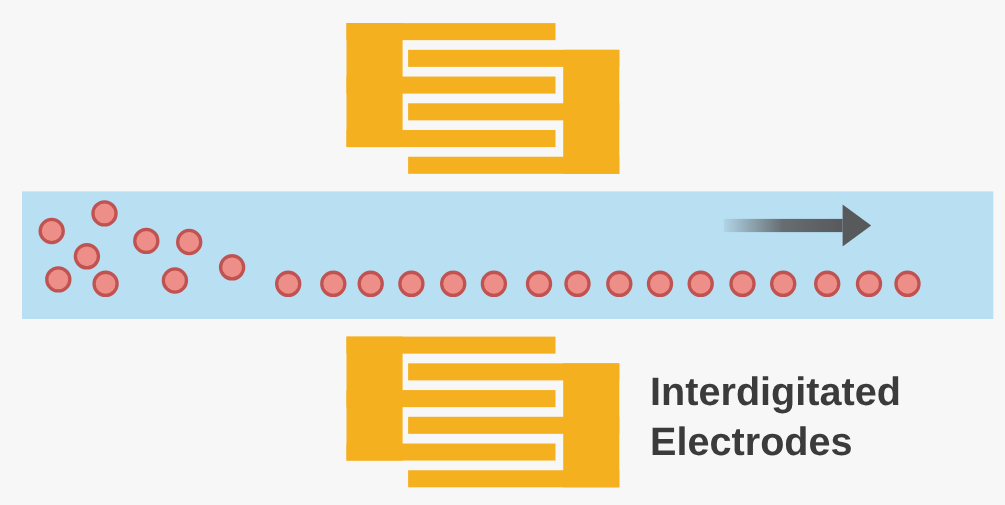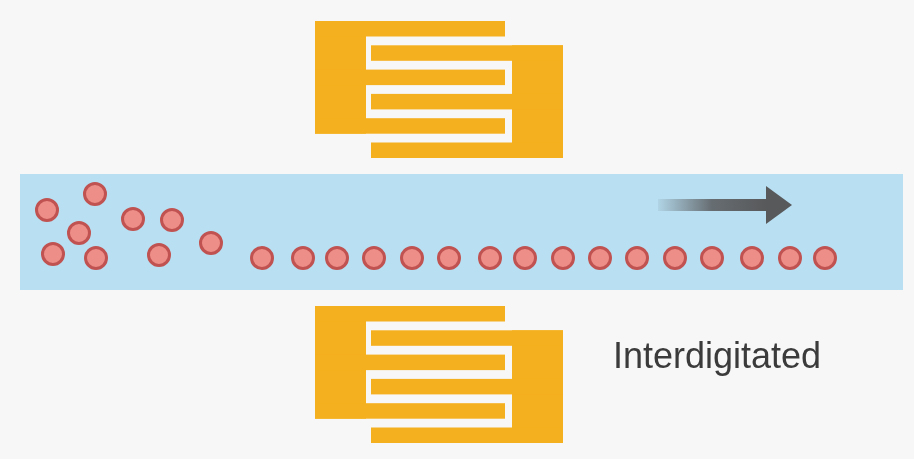--- a/index.html
+++ b/index.html
@@ -14,25 +14,25 @@
     overflow: hidden;
   }
   .stage svg {
     position: absolute;
     top: 0;
     left: 0;
     display: block;
   }
   .diagram-label {
     position: absolute;
-    left: 613px;
+    left: 591px;
     top: 333px;
     font-size: 36px;
     line-height: 46px;
-    font-weight: 400;
+    font-weight: 700;
     white-space: nowrap;
   }
   .diagram-label span { display: block; }
 </style>
 </head>
 <body>
 
 <div class="stage" id="stage" style="background: rgb(247, 247, 247);">
   <svg id="diagram-svg" xmlns="http://www.w3.org/2000/svg" width="914" height="459">
     <defs>
@@ -99,14 +99,15 @@
         <circle cx="675" cy="258" r="10.5" fill="#ee8e88" stroke="#c05351" stroke-width="3"></circle>
         <circle cx="712" cy="258" r="10.5" fill="#ee8e88" stroke="#c05351" stroke-width="3"></circle>
         <circle cx="752" cy="258" r="10.5" fill="#ee8e88" stroke="#c05351" stroke-width="3"></circle>
         <circle cx="790" cy="258" r="10.5" fill="#ee8e88" stroke="#c05351" stroke-width="3"></circle>
         <circle cx="825" cy="258" r="10.5" fill="#ee8e88" stroke="#c05351" stroke-width="3"></circle>
       </g>
     </svg>
 
   <div class="diagram-label" style="color: rgb(59, 59, 59);">
     <span>Interdigitated</span>
+    <span>Electrodes</span>
   </div>
 </div>
 
 </body></html>

